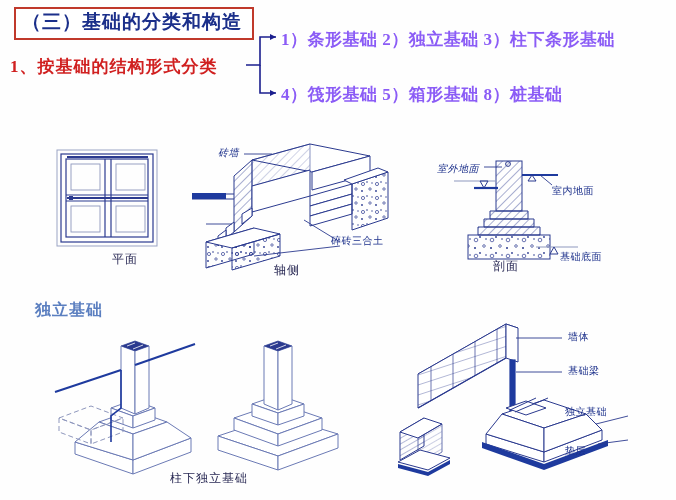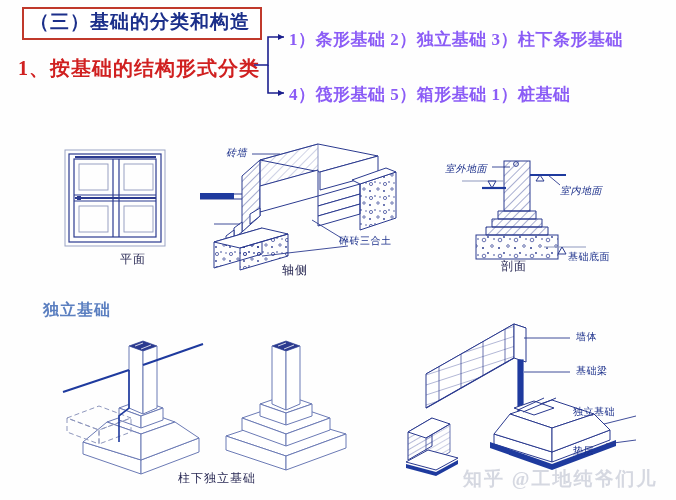--- a/index.html
+++ b/index.html
@@ -2,36 +2,36 @@
 <html><head>
 <meta charset="utf-8">
 <title>基础的分类和构造</title>
 <style>
   html,body{margin:0;padding:0;background:#ffffff;}
   body{
     width:676px;height:500px;position:relative;overflow:hidden;
     font-family:"Liberation Serif","DejaVu Serif",serif;
     background:#fefefe;
   }
-  .root{position:absolute;left:8px;top:0;width:612px;height:500px;}
+  .root{position:absolute;left:0;top:0;width:612px;height:500px;}
 
   
   .title-box{
     position:absolute;left:14px;top:7px;
     border:2px solid #c0392b;
     padding:3px 10px 5px 6px;
     background:#ffffff;
   }
   .title-text{
     font-size:19px;color:#1b2f8a;font-weight:bold;letter-spacing:1px;
     white-space:nowrap;line-height:1.1;
   }
   .red-line{
     position:absolute;left:10px;top:55px;
-    font-size:20px;color:#d02020;font-weight:bold;white-space:nowrap;
+    font-size:17px;color:#d02020;font-weight:bold;white-space:nowrap;
     letter-spacing:1px;
   }
   .list-line{
     position:absolute;font-size:17px;color:#8b5cf6;font-weight:bold;
     white-space:nowrap;letter-spacing:0.5px;
   }
   .l1{left:281px;top:28px;}
   .l2{left:281px;top:83px;}
 
   
@@ -83,21 +83,21 @@
   <div class="red-line">1、按基础的结构形式分类</div>
 
   <svg class="brace" width="36" height="62">
     <path class="nofill" d="M0 31 L14 31 L14 3 L30 3" stroke="#1b1f8e" stroke-width="1.6"></path>
     <path class="nofill" d="M14 31 L14 59 L30 59" stroke="#1b1f8e" stroke-width="1.6"></path>
     <path d="M30 3 l-6 -3 v6 z" fill="#1b1f8e"></path>
     <path d="M30 59 l-6 -3 v6 z" fill="#1b1f8e"></path>
   </svg>
 
   <div class="list-line l1">1）条形基础  2）独立基础  3）柱下条形基础</div>
-  <div class="list-line l2">4）筏形基础 5）箱形基础  1）桩基础</div>
+  <div class="list-line l2">4）筏形基础 5）箱形基础  8）桩基础</div>
 
 
   <svg style="position:absolute;left:55px;top:148px;" width="110" height="100">
     <g stroke="#9aa3c4" stroke-width="1" fill="none">
       <rect x="2" y="2" width="100" height="96"></rect>
     </g>
     <g stroke="#2b3a8f" stroke-width="1.2" fill="none">
 
       <rect x="6" y="6" width="92" height="88"></rect>
       <rect x="11" y="11" width="82" height="78"></rect>
@@ -219,21 +219,21 @@
       <path d="M110 99 L118 99 L114 92 Z"></path>
       <circle cx="68" cy="9" r="2.4"></circle>
     </g>
 
     <g stroke="#2b3a8f" stroke-width="0.9" fill="none">
       <line x1="44" y1="12" x2="62" y2="12"></line>
       <line x1="100" y1="20" x2="112" y2="30"></line>
     </g>
   </svg>
   <div class="lbl" style="left:437px;top:162px;font-style:italic;">室外地面</div>
-  <div class="lbl" style="left:552px;top:184px;font-style:italic;">室内地面</div>
+  <div class="lbl" style="left:552px;top:184px;">室内地面</div>
   <div class="lbl" style="left:560px;top:250px;">基础底面</div>
   <div class="cap cap-sec">剖面</div>
 
   <div class="sec-head sec2">独立基础</div>
 
   <svg style="position:absolute;left:55px;top:330px;" width="160" height="140">
     <g stroke="#6b7ab5" stroke-width="1" fill="#ffffff">
 
       <path d="M20 112 L78 92 L136 108 L78 130 Z"></path>
       <path d="M20 112 L20 124 L78 144 L78 130 Z"></path>
@@ -360,15 +360,14 @@
       <line x1="198" y1="112" x2="230" y2="104"></line>
       <line x1="200" y1="132" x2="230" y2="128"></line>
     </g>
   </svg>
 
   <div class="lbl" style="left:568px;top:330px;">墙体</div>
   <div class="lbl" style="left:568px;top:364px;text-align:right;">基础梁</div>
   <div class="lbl" style="left:565px;top:405px;">独立基础</div>
   <div class="lbl" style="left:565px;top:432px;margin-top:12px;">垫层</div>
 
-  <div class="watermark">知乎 @工地纯爷们儿</div>
 
 </div>
 
 </body></html>

